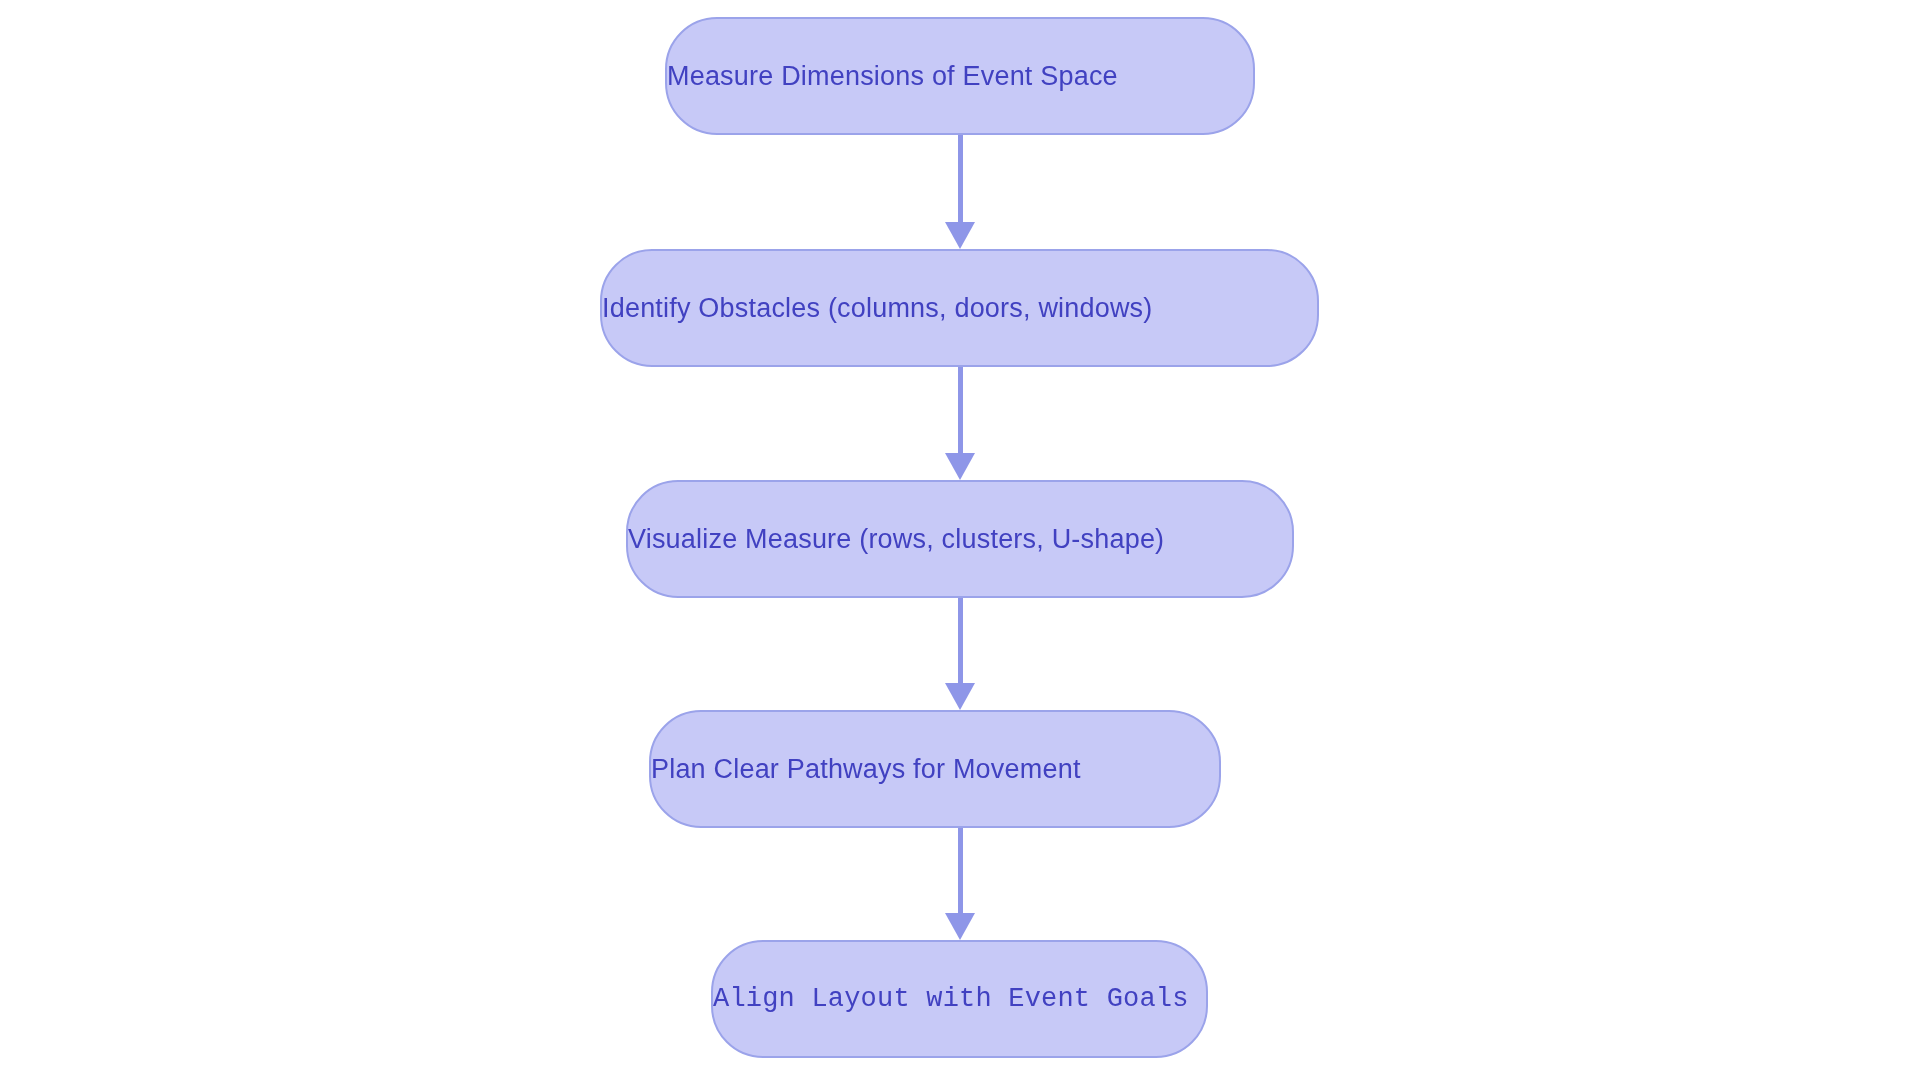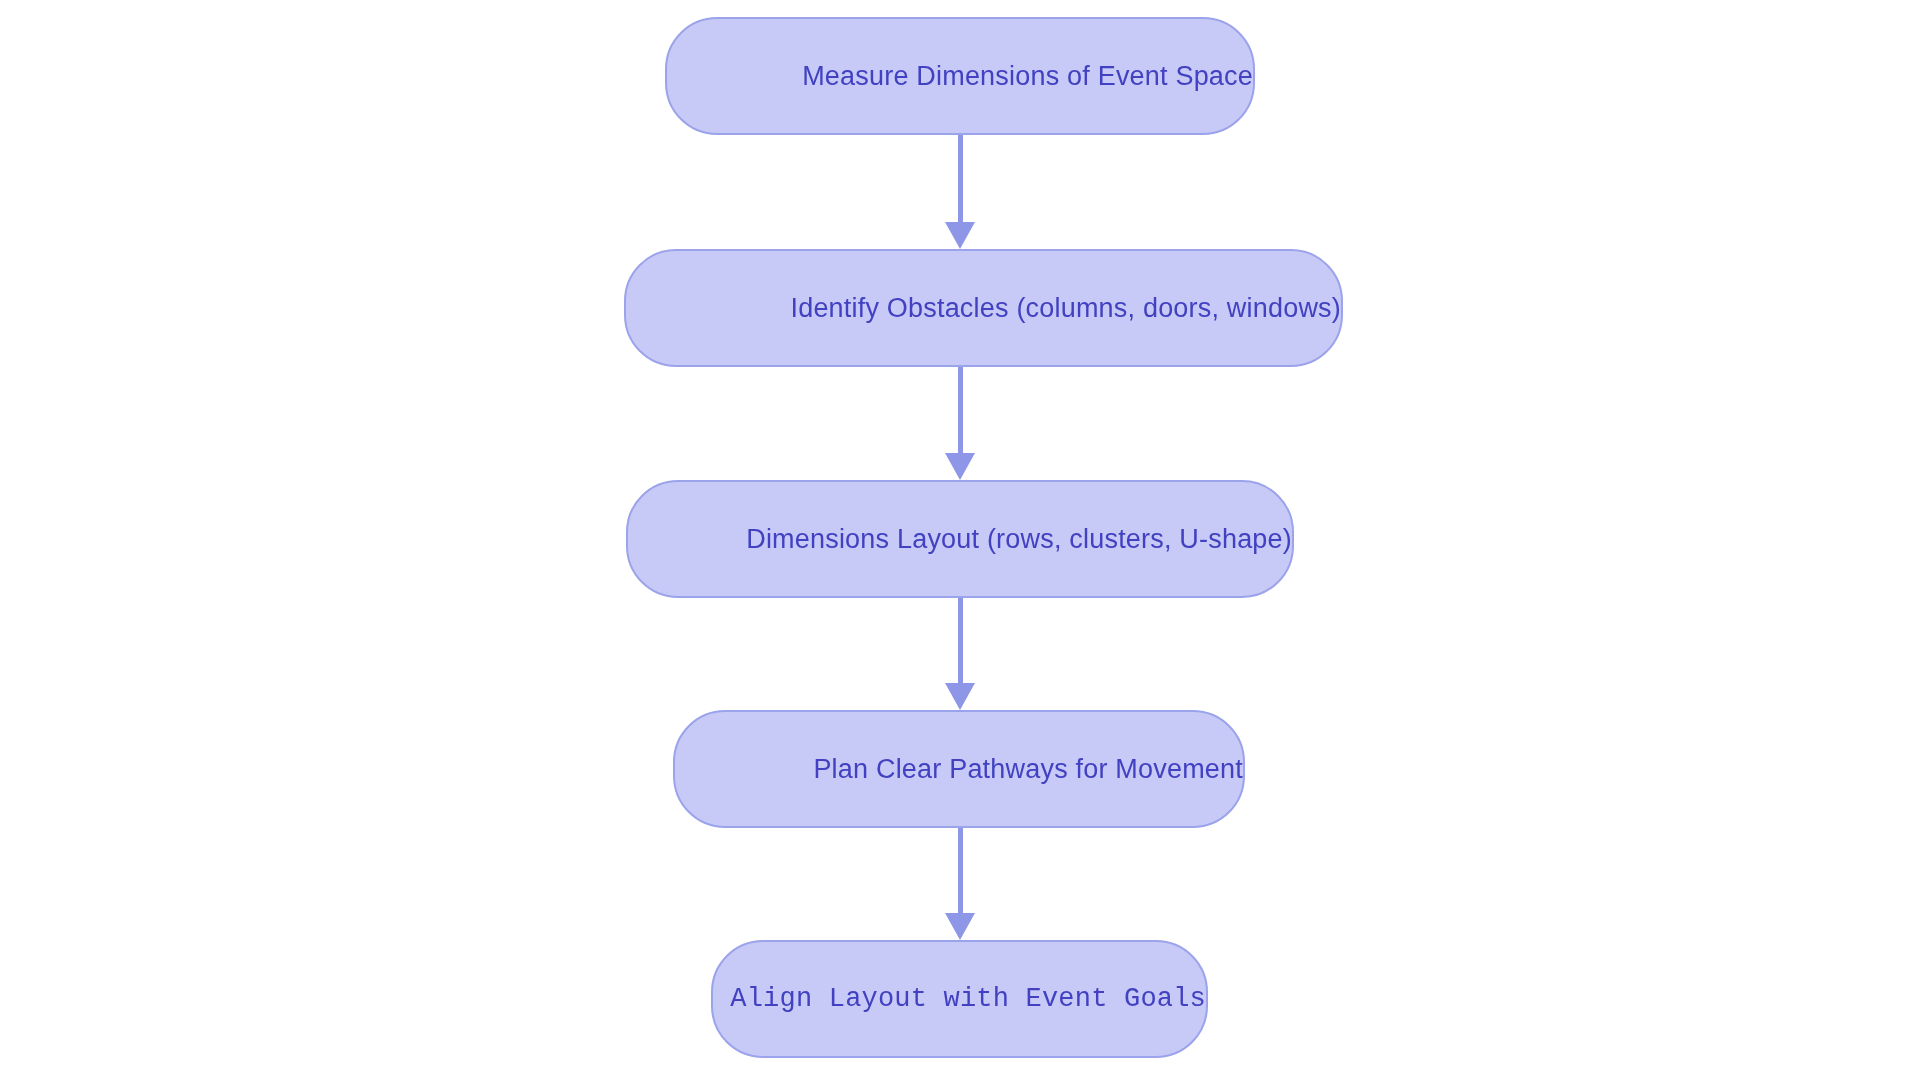--- a/index.html
+++ b/index.html
@@ -24,31 +24,31 @@
     background: var(--background);
   }
   .flow-node {
     position: absolute;
     height: 118px;
     background: var(--node-fill);
     border: 2px solid var(--node-border);
     border-radius: 52px;
     display: flex;
     align-items: center;
-    justify-content: flex-end;
+    justify-content: flex-start;
     text-align: center;
     color: var(--node-text);
     font-size: 27px;
     font-weight: 500;
     letter-spacing: 0.2px;
   }
   .node-1 { left: 665px; top: 17px;  width: 590px; }
-  .node-2 { left: 624px; top: 249px; width: 719px; }
+  .node-2 { left: 600px; top: 249px; width: 719px; }
   .node-3 { left: 626px; top: 480px; width: 668px; }
-  .node-4 { left: 673px; top: 710px; width: 572px; }
+  .node-4 { left: 649px; top: 710px; width: 572px; }
   .node-5 { left: 711px; top: 940px; width: 497px; font-family: Liberation Mono, monospace; }
 
   .flow-arrow {
     position: absolute;
     left: 945px;
     width: 30px;
     display: flex;
     flex-direction: column;
     align-items: center;
   }
@@ -87,21 +87,21 @@
   <div class="flow-node node-2">
     <span>Identify Obstacles (columns, doors, windows)</span>
   </div>
 
   <div class="flow-arrow arrow-2">
     <div class="arrow-line"></div>
     <div class="arrow-head"></div>
   </div>
 
   <div class="flow-node node-3">
-    <span>Dimensions Layout (rows, clusters, U-shape)</span>
+    <span>Visualize Measure (rows, clusters, U-shape)</span>
   </div>
 
   <div class="flow-arrow arrow-3">
     <div class="arrow-line"></div>
     <div class="arrow-head"></div>
   </div>
 
   <div class="flow-node node-4">
     <span>Plan Clear Pathways for Movement</span>
   </div>

